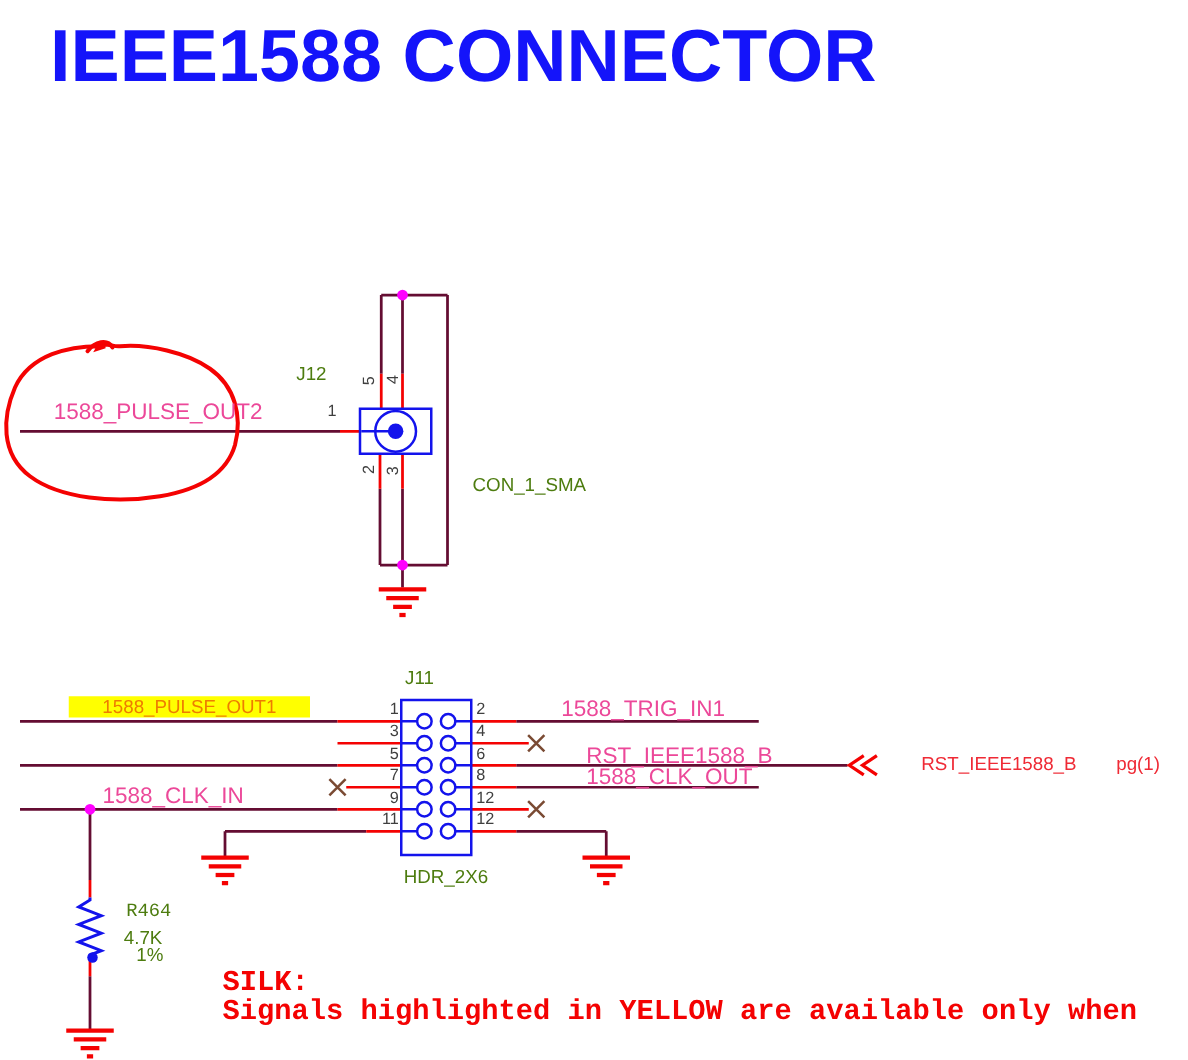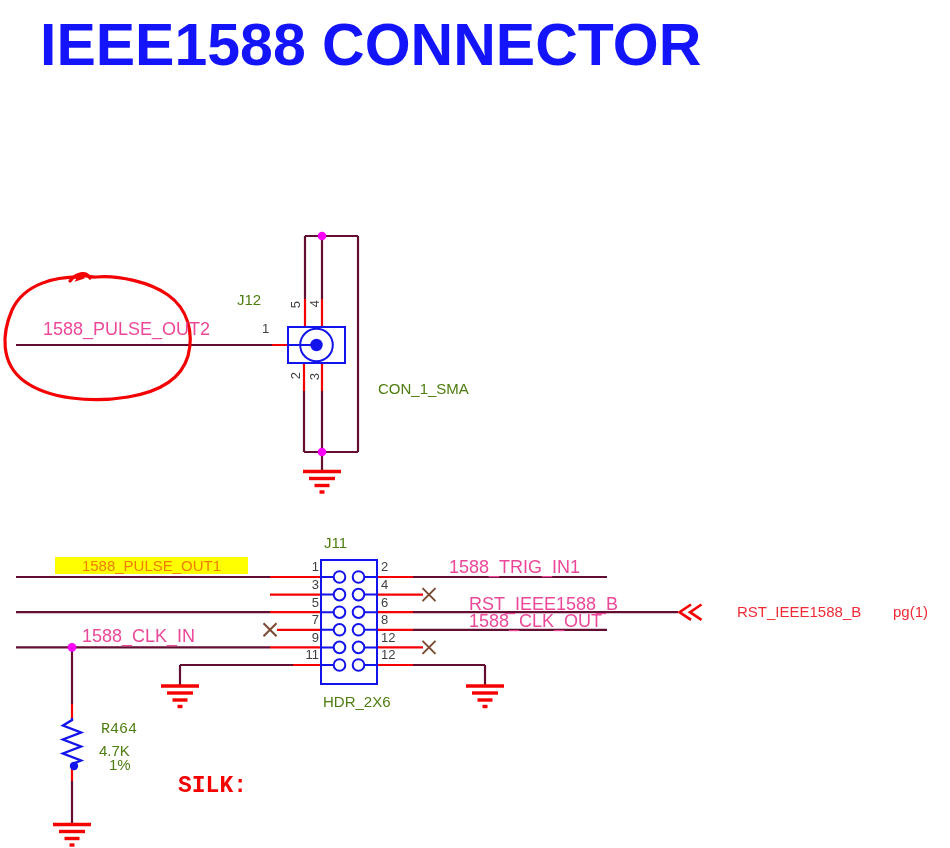--- a/index.html
+++ b/index.html
@@ -150,14 +150,15 @@
   <span class="abs pn" style="left:381px;top:595px;">8</span>
   <span class="abs pn" style="left:381px;top:612.5px;">12</span>
   <span class="abs pn" style="left:381px;top:630px;">12</span>
 
   <span class="abs blue" style="left:101px;top:704px;font-family:Liberation Mono, monospace;">R464</span>
   <span class="abs blue" style="left:99px;top:725px;">4.7K</span>
   <span class="abs blue" style="left:109px;top:739px;">1%</span>
 
 
   <span class="abs note" style="left:178px;top:757px;">SILK:</span>
+  <span class="abs note" style="left:178px;top:780px;">Signals highlighted in YELLOW are available only when</span>
 
 </div>
 
 </body></html>

